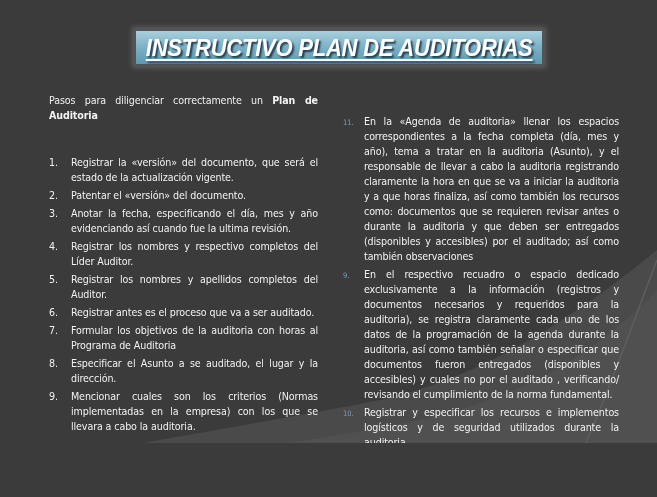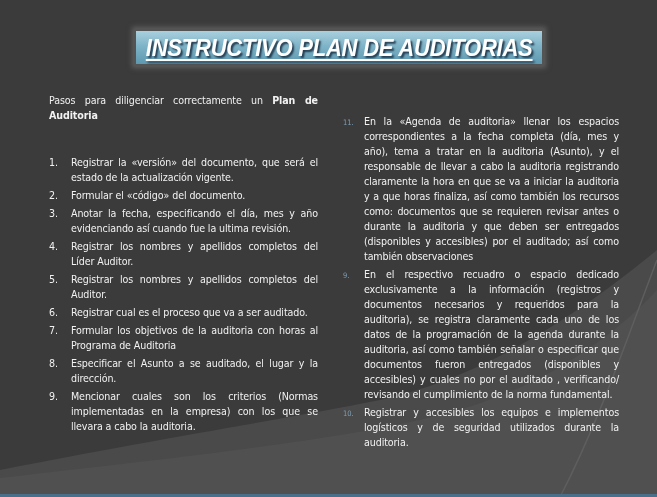--- a/index.html
+++ b/index.html
@@ -11,21 +11,21 @@
       height: 497px;
       overflow: hidden;
       background: #3b3b3b;
       position: relative;
       font-family: "DejaVu Sans Condensed", "Liberation Sans Narrow", "Liberation Sans", sans-serif;
       color: #f2f2f2;
     }
     .slide {
       position: absolute;
       left: 0; top: 0;
-      width: 657px; height: 497px;
+      width: 657px; height: 443px;
       overflow: hidden;
     }
     .bg-swoosh {
       position: absolute;
       left: 0; top: 0;
       width: 657px; height: 497px;
     }
     .title-box {
       position: absolute;
       left: 134px;
@@ -119,37 +119,37 @@
 
   <div class="col col-left">
     <p class="intro"><span>Pasos para diligenciar correctamente un </span><b>Plan de Auditoria</b></p>
     <ol>
       <li class="item">
           <span class="num">1.</span>
           <span class="txt">Registrar la «versión» del documento, que será el estado de la actualización vigente.</span>
         </li>
       <li class="item">
           <span class="num">2.</span>
-          <span class="txt">Formular el «código» del documento.</span>
+          <span class="txt">Patentar el «versión» del documento.</span>
         </li>
       <li class="item">
           <span class="num">3.</span>
           <span class="txt">Anotar la fecha, especificando el día, mes y año evidenciando así cuando fue la ultima revisión.</span>
         </li>
       <li class="item">
           <span class="num">4.</span>
-          <span class="txt">Registrar los nombres y apellidos completos del Líder Auditor.</span>
+          <span class="txt">Registrar los nombres y respectivo completos del Líder Auditor.</span>
         </li>
       <li class="item">
           <span class="num">5.</span>
           <span class="txt">Registrar los nombres y apellidos completos del Auditor.</span>
         </li>
       <li class="item">
           <span class="num">6.</span>
-          <span class="txt">Registrar cual es el proceso que va a ser auditado.</span>
+          <span class="txt">Registrar antes es el proceso que va a ser auditado.</span>
         </li>
       <li class="item">
           <span class="num">7.</span>
           <span class="txt">Formular los objetivos de la auditoria con horas al Programa de Auditoria</span>
         </li>
       <li class="item">
           <span class="num">8.</span>
           <span class="txt">Especificar el Asunto a se auditado, el lugar y la dirección.</span>
         </li>
       <li class="item">
@@ -164,19 +164,19 @@
       <li class="item">
           <span class="num">11.</span>
           <span class="txt">En la «Agenda de auditoria»  llenar los espacios correspondientes a la fecha completa (día, mes y año), tema a tratar en la auditoria (Asunto), y el responsable de llevar a cabo la auditoria registrando claramente la hora en que se va a iniciar la auditoria y a que horas finaliza, así como también los recursos como: documentos que se requieren revisar antes o durante la auditoria y que deben ser entregados (disponibles y accesibles) por el auditado; así como también observaciones</span>
         </li>
       <li class="item">
           <span class="num">9.</span>
           <span class="txt">En el respectivo recuadro o espacio dedicado exclusivamente a la  información (registros y documentos necesarios y requeridos para la auditoria), se registra claramente cada uno de los datos de la programación de la agenda durante la auditoria, así como también señalar o especificar que documentos fueron entregados (disponibles y accesibles) y cuales no por el auditado , verificando/ revisando el cumplimiento de la norma fundamental.</span>
         </li>
       <li class="item">
           <span class="num">10.</span>
-          <span class="txt">Registrar y accesibles los equipos e implementos logísticos  y de seguridad utilizados durante la auditoria.</span>
+          <span class="txt">Registrar y especificar los recursos e implementos logísticos  y de seguridad utilizados durante la auditoria.</span>
         </li>
     </ol>
   </div>
 
   <div class="bottom-strip"></div>
 </div>
 
 </body></html>

